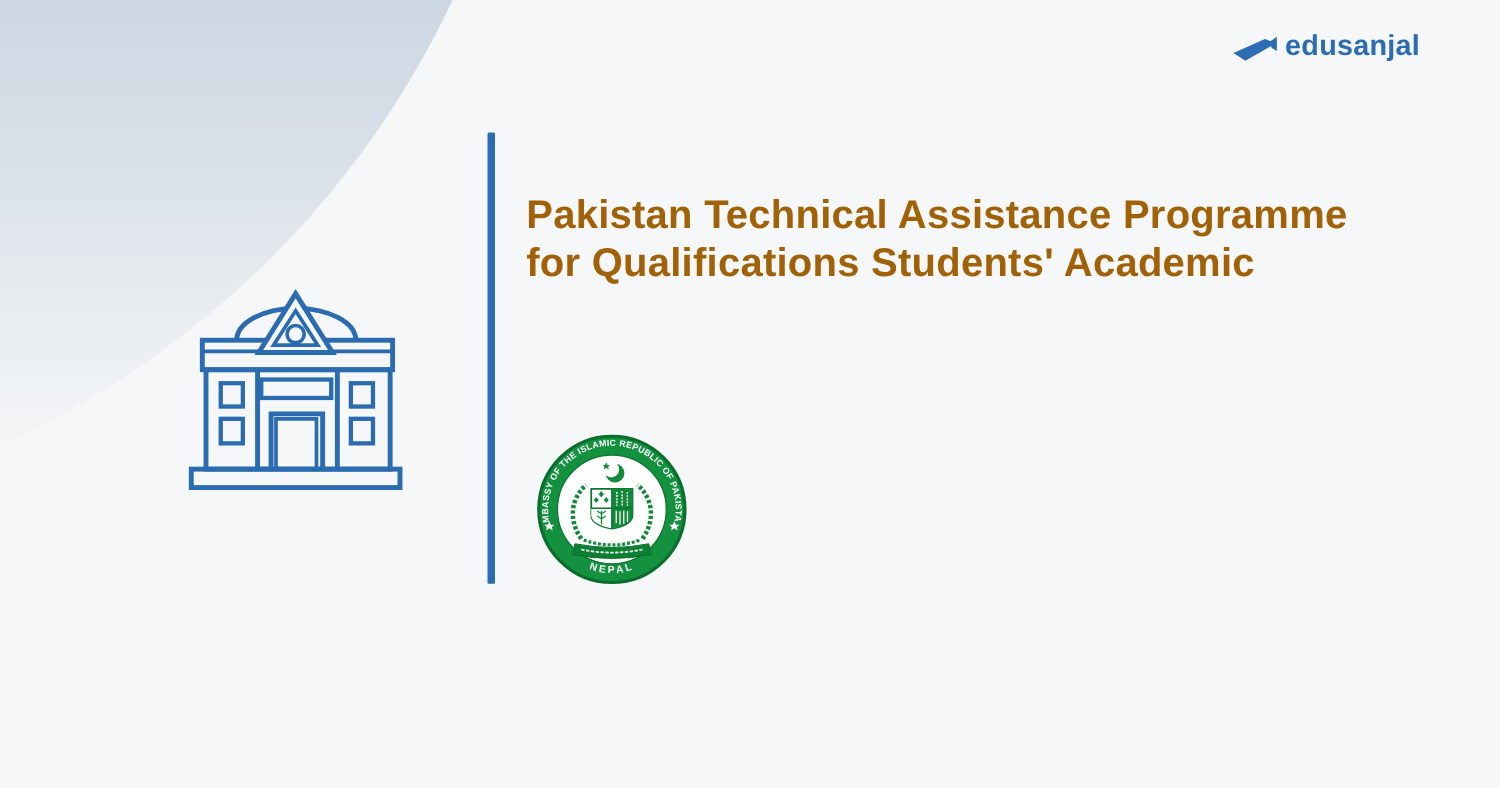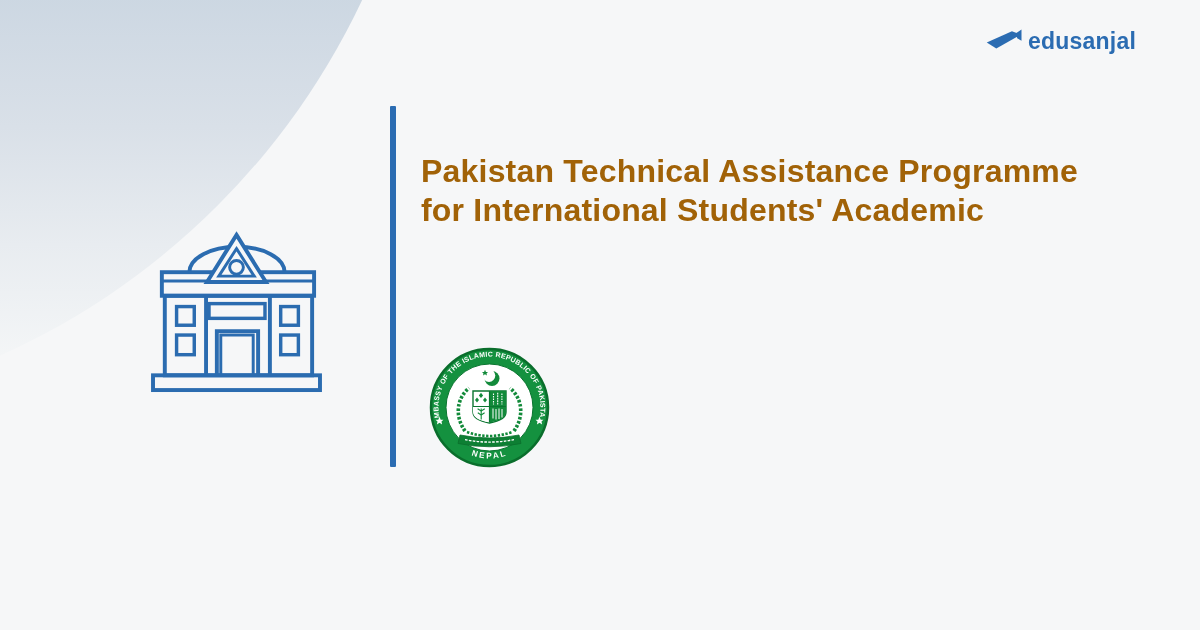--- a/index.html
+++ b/index.html
@@ -11,21 +11,21 @@
   
   .bg-circle{
     position:absolute;left:-1032px;top:-1044px;width:1464px;height:1464px;
     border-radius:50%;
     background:linear-gradient(180deg,
       #bac9d9 0%, #c6d2df 55%, #ccd7e2 71%, #d9e0e8 80%,
       #e8ecf0 88%, #f4f6f7 96%, #f6f7f8 100%);
   }
   .logo{
     position:absolute;top:25px;right:64px;
-    display:flex;align-items:center;gap:3px;
+    display:flex;gap:3px;
   }
   .logo-text{
     font-size:23px;font-weight:700;color:#2b6cb2;letter-spacing:.2px;line-height:1;
   }
   .divider{
     position:absolute;left:390px;top:106px;width:6px;height:361px;
     background:#2b6cb2;border-radius:1px;
   }
   .title{
     position:absolute;left:421px;top:152px;
@@ -47,21 +47,21 @@
       <polygon points="36,8 42,4 42,17 37,14" fill="#2b6cb2"></polygon>
     </svg>
   </span>
   <span class="logo-text">edusanjal</span>
 </div>
 
 <div class="divider"></div>
 
 <div class="title">
   <div>Pakistan Technical Assistance Programme</div>
-  <div>for International Students' Academic</div>
+  <div>for Qualifications Students' Academic</div>
 </div>
 
 <div class="building">
   <svg width="173" height="165" viewBox="0 0 176 168" fill="none" stroke="#2b6cb0" stroke-width="4">
 
     <path d="M40,45 A48.5,26 0 0 1 137,45"></path>
 
     <rect x="12" y="45" width="155" height="24"></rect>
     <line x1="12" y1="54" x2="167" y2="54" stroke-width="3"></line>
 

